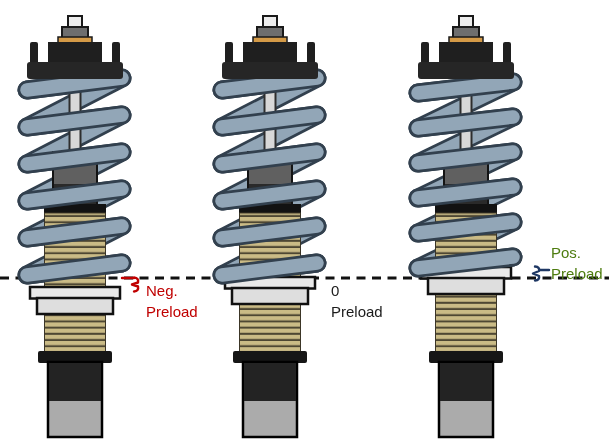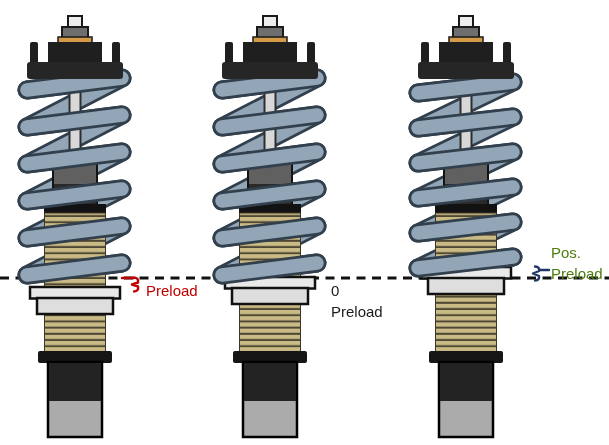--- a/index.html
+++ b/index.html
@@ -95,20 +95,21 @@
       <path class="sp-out" d="M-48,93 L47,82 M-48,128 L47,117 M-48,163 L47,152 M-48,198 L47,187 M-48,233 L47,222 M-48,268 L47,257"></path>
       <path class="sp-in" d="M-48,93 L47,82 M-48,128 L47,117 M-48,163 L47,152 M-48,198 L47,187 M-48,233 L47,222 M-48,268 L47,257"></path>
       <use href="#topmount"></use>
     </g>
 
     <path class="brace" stroke="#c00000" d="M122,278 H134 M134,277.5 Q139,278 138,282.5 L132,284.5 L138,286.5 Q139,291 134,291.5"></path>
     <path class="brace" stroke="#1f3864" d="M539,270 H549 M535,266.5 Q540,267 539,271 L533,273.5 L539,276 Q540,280 535,280.5"></path>
   </svg>
 
   <div class="lbl lbl-neg">
+    <span>Neg.</span>
     <span>Preload</span>
   </div>
   <div class="lbl lbl-zero">
     <span>0</span>
     <span>Preload</span>
   </div>
   <div class="lbl lbl-pos">
     <span>Pos.</span>
     <span>Preload</span>
   </div>

